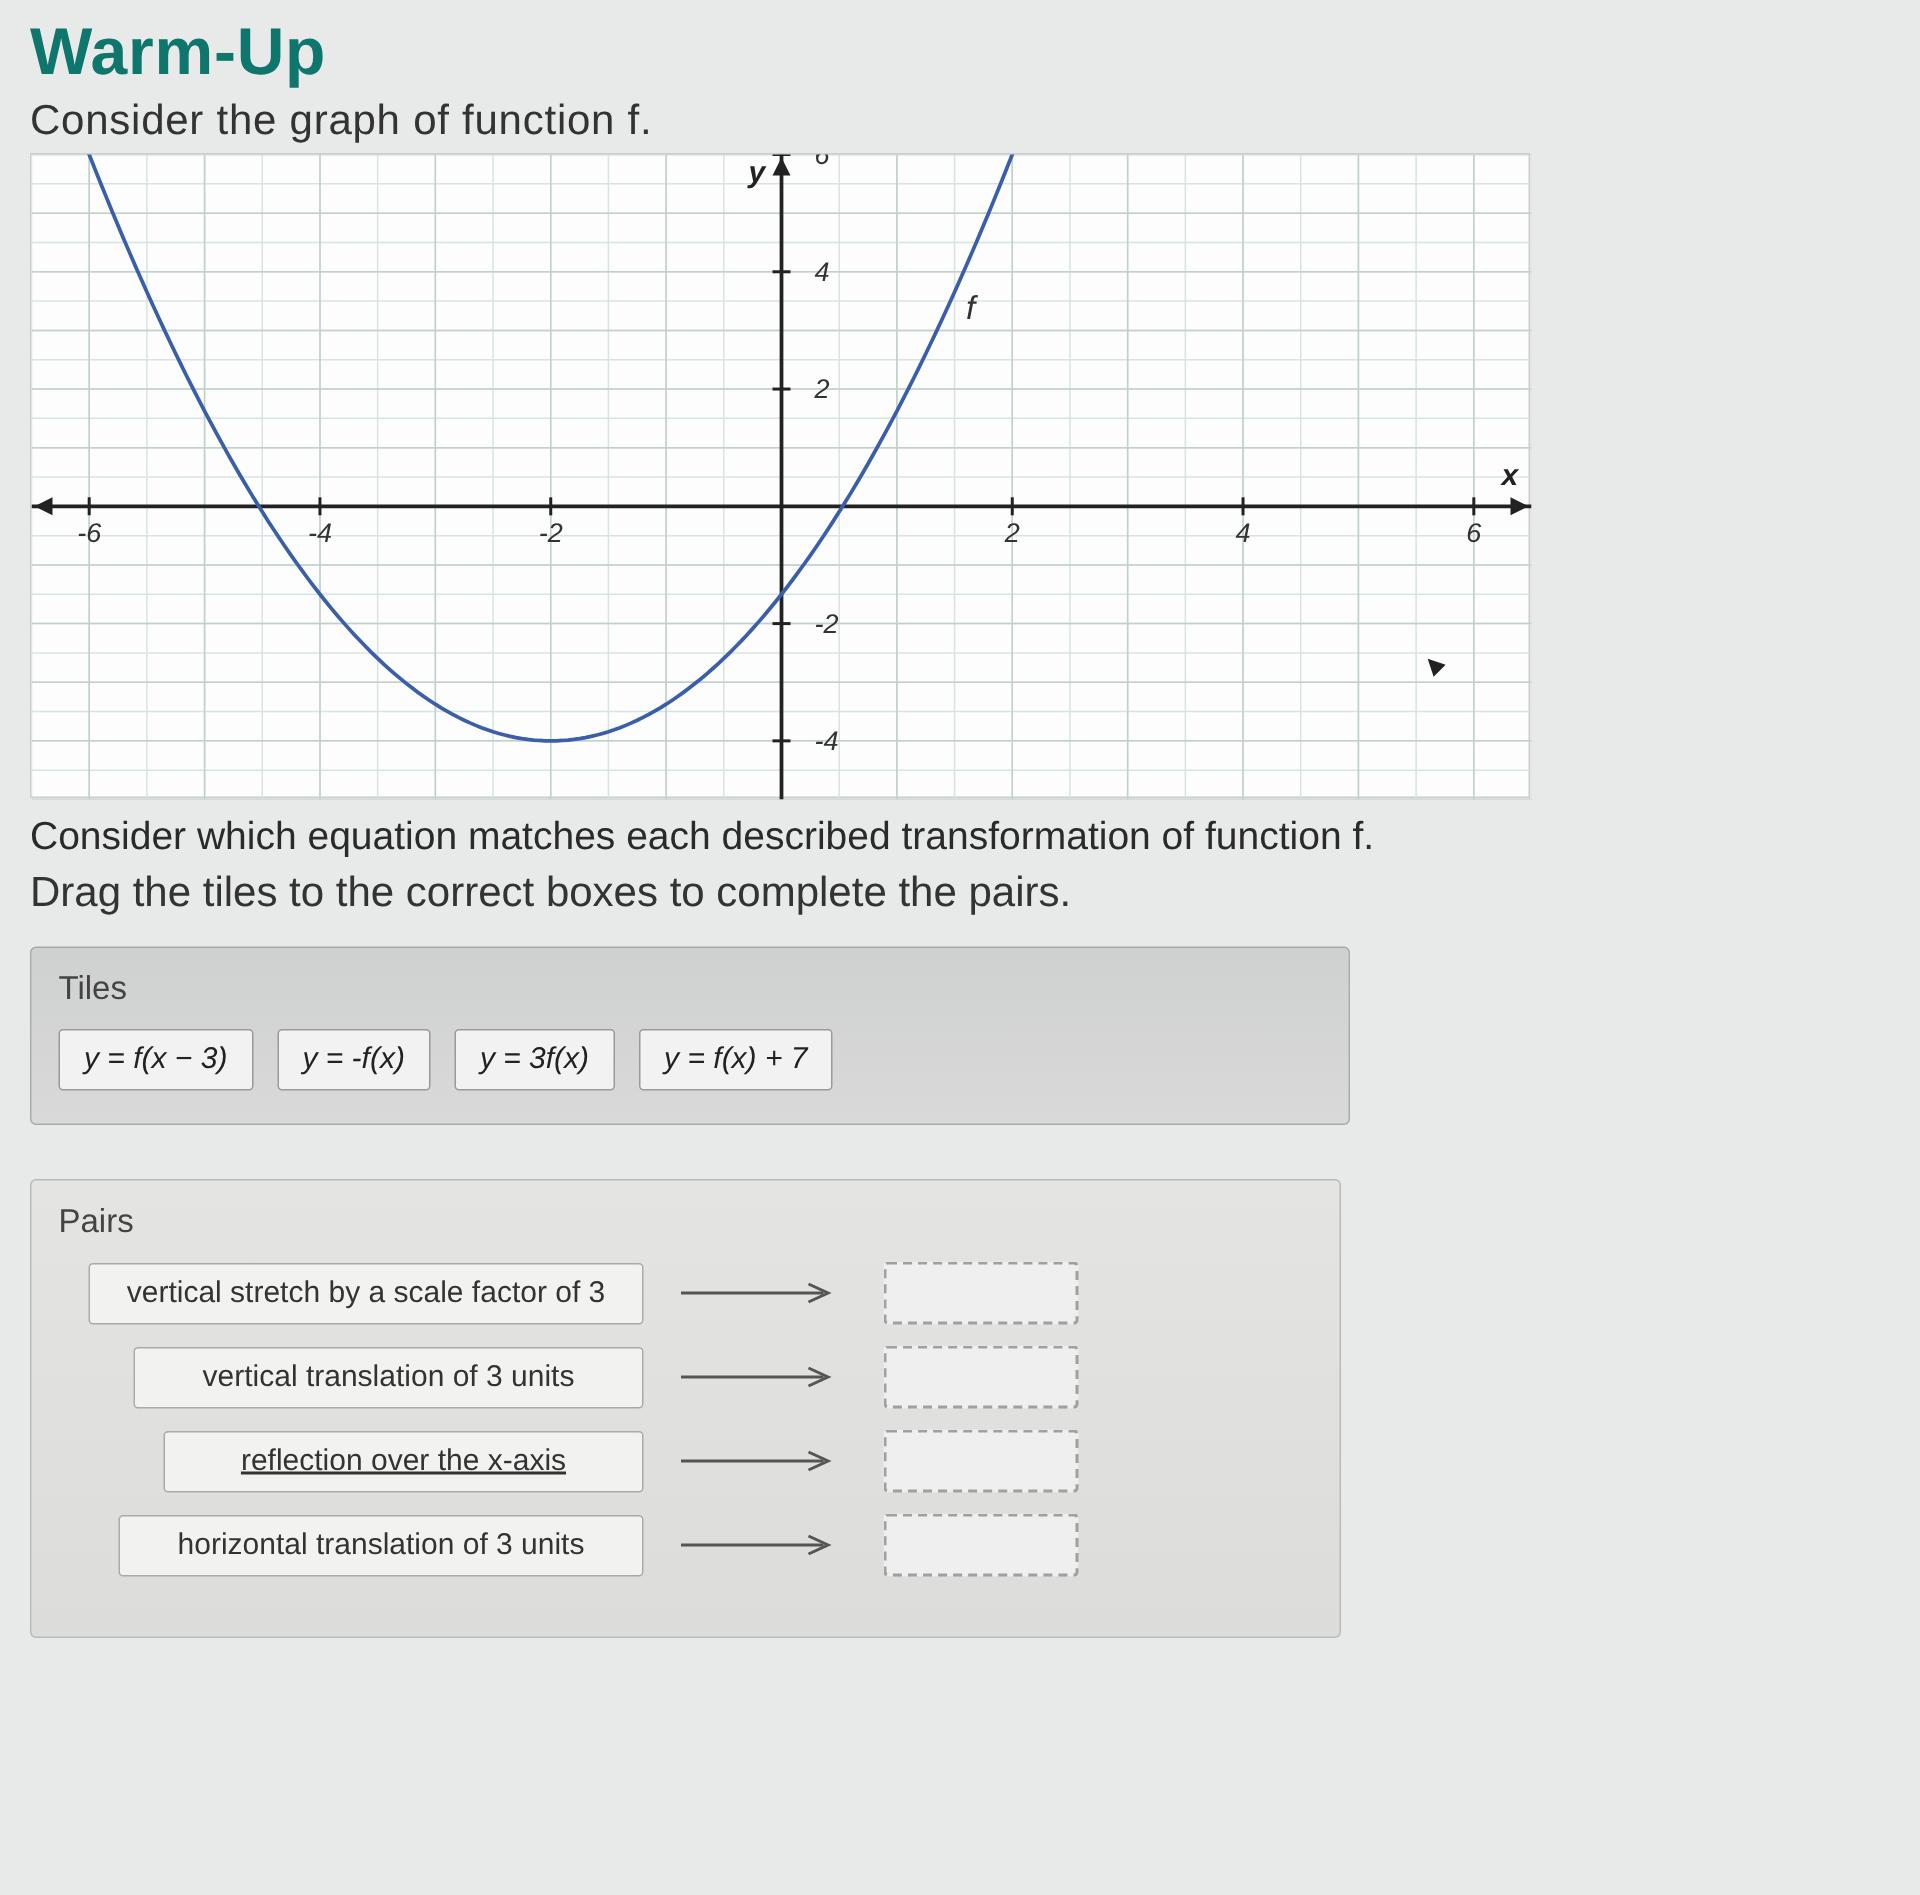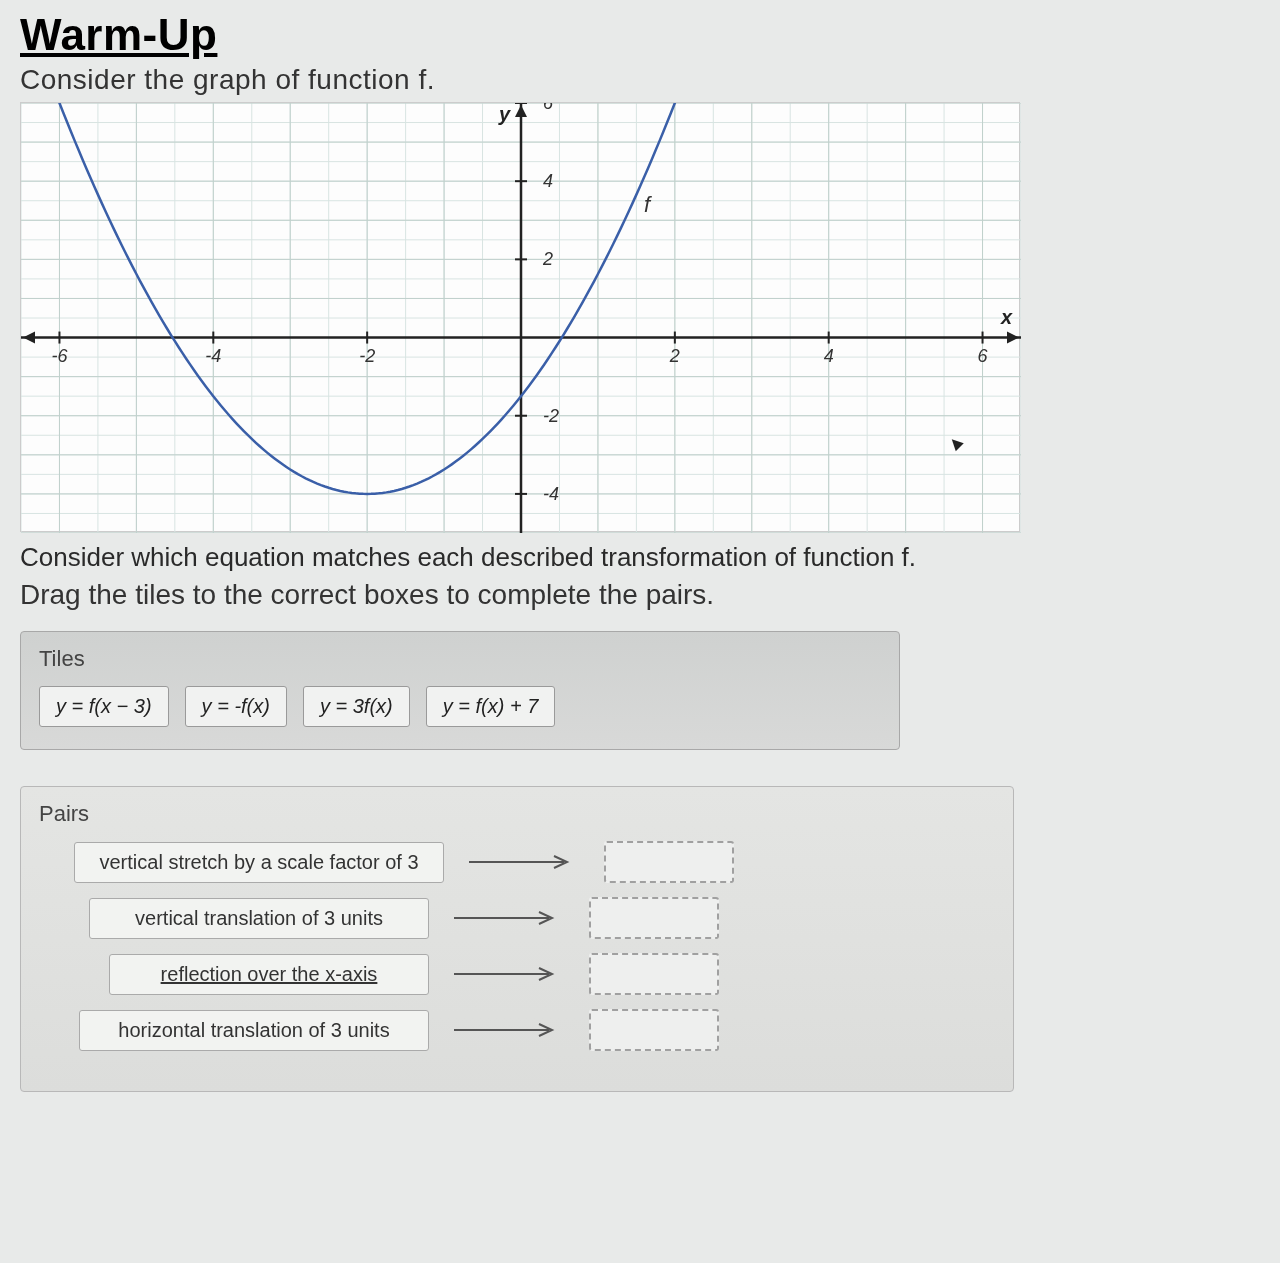--- a/index.html
+++ b/index.html
@@ -7,23 +7,22 @@
     font-family: "Segoe UI", Arial, sans-serif;
     background: #e8eae9;
     width: 1280px;
     color: #222;
   }
   .page { padding: 10px 20px 40px 20px; }
   .title {
     font-weight: 900;
     font-size: 44px;
     letter-spacing: 0.5px;
-    color: #000000;
+    color: #0f766e;
     margin-bottom: 4px;
-    text-decoration: underline;
   }
   .subtitle {
     font-size: 28px;
     color: #333;
     letter-spacing: 0.5px;
     margin-bottom: 6px;
   }
   .graph-wrap {
     width: 1000px;
     height: 430px;
@@ -63,21 +62,21 @@
     font-size: 20px;
     font-style: italic;
     color: #222;
     cursor: grab;
     white-space: nowrap;
   }
   .pairs-panel {
     background: linear-gradient(#e4e5e3, #dcdddb);
     border: 1px solid #b8b8b8;
     border-radius: 4px;
-    width: 994px;
+    width: 874px;
     padding: 14px 18px 26px 18px;
   }
   .pair-row {
     display: flex;
     align-items: center;
     margin: 14px 0 14px 20px;
     gap: 20px;
   }
   .pair-desc {
     background: #f2f3f1;
@@ -96,21 +95,21 @@
     align-items: center;
     justify-content: center;
   }
   .dropzone {
     width: 130px;
     height: 42px;
     background: #eeefee;
     border: 2px dashed #a0a0a0;
     border-radius: 3px;
   }
-  .pair-row:nth-child(2) .pair-desc { margin-left: 15px; }
+  .pair-row:nth-child(2) .pair-desc { margin-left: 0; }
   .pair-row:nth-child(3) .pair-desc { margin-left: 30px; min-width: 340px;}
   .pair-row:nth-child(4) .pair-desc { margin-left: 50px; min-width: 320px; text-decoration: underline;}
   .pair-row:nth-child(5) .pair-desc { margin-left: 20px; min-width: 350px;}
 </style>
 </head>
 <body>
 
 <div class="page">
 
   <h1 class="title">Warm-Up</h1>

